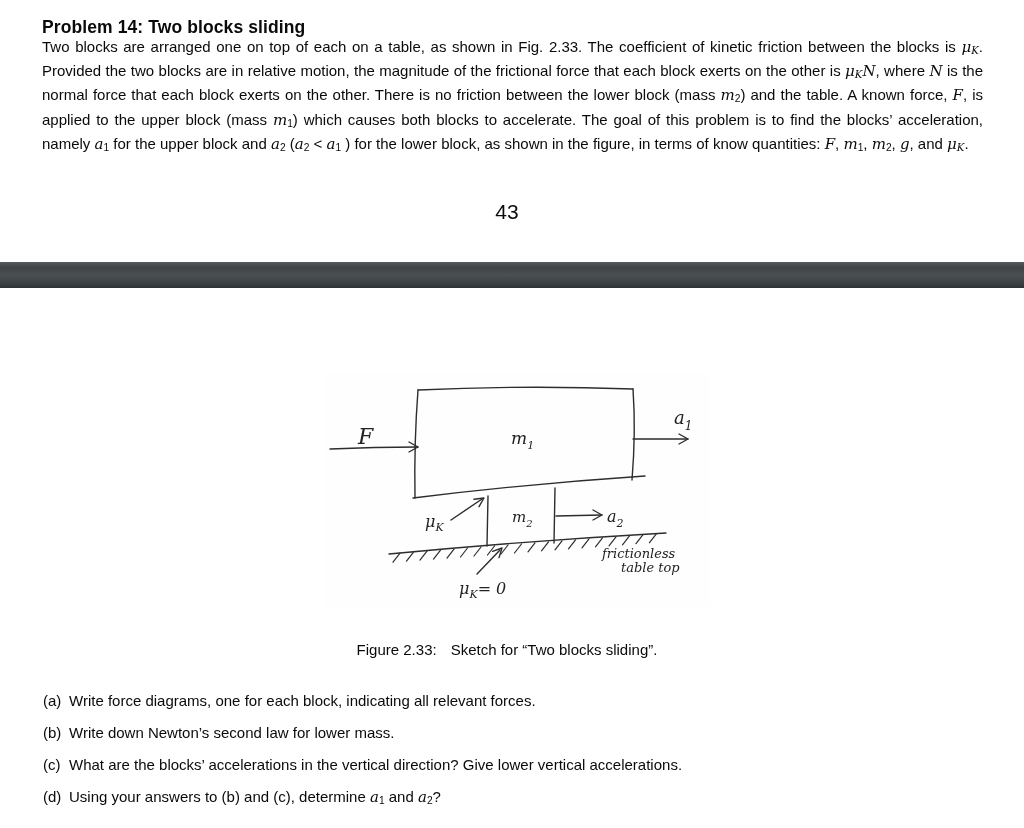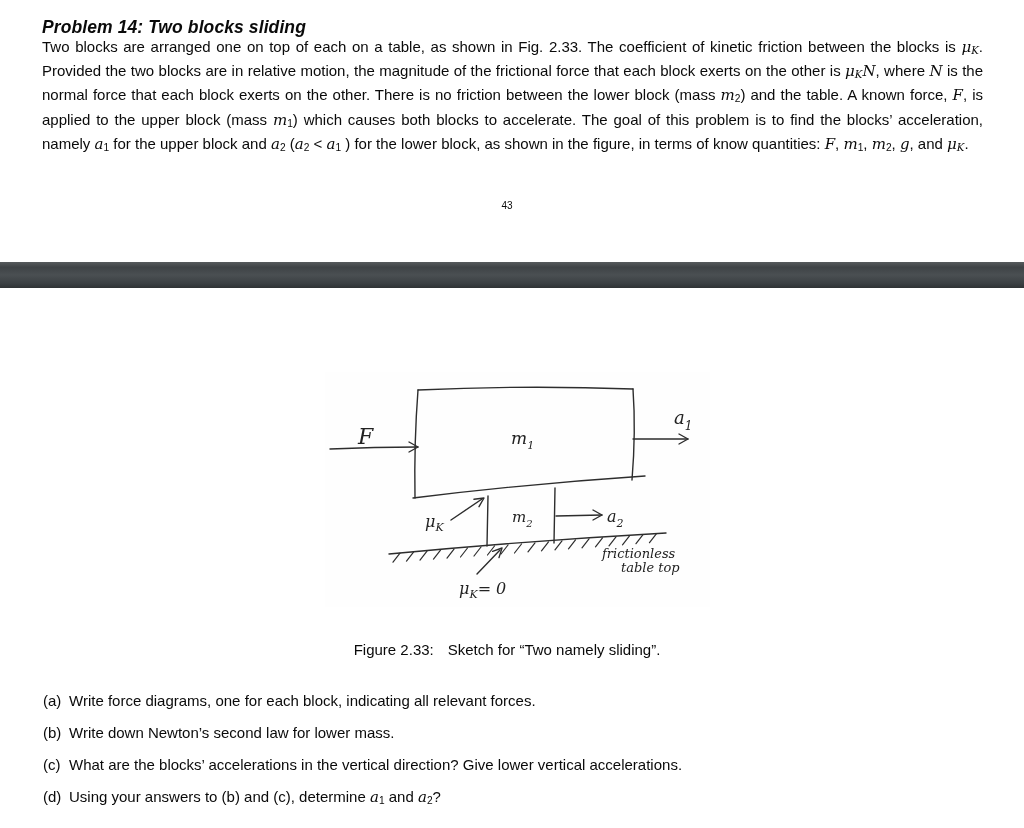--- a/index.html
+++ b/index.html
@@ -2,31 +2,31 @@
 <html><head>
 <meta charset="utf-8">
 <style>
   html,body{margin:0;padding:0;}
   body{
     width:1024px;height:828px;position:relative;background:#ffffff;
     font-family:"Liberation Sans",sans-serif;color:#0a0a0a;overflow:hidden;
   }
   .page-title{
     position:absolute;left:42px;top:17px;
-    font-size:17.5px;font-weight:bold;letter-spacing:0.1px;font-style:italic;
+    font-size:17.5px;font-weight:bold;letter-spacing:0.1px;
   }
   .problem-paragraph{
     position:absolute;left:42px;top:37px;width:941px;
     font-size:15px;line-height:20px;text-align:justify;
   }
   .mi{font-family:"DejaVu Serif",serif;font-style:italic;}
   .msub{font-size:0.68em;vertical-align:-0.22em;}
   .page-number{
     position:absolute;left:0;top:200px;width:1014px;text-align:center;
-    font-size:10px;
+    font-size:21px;
   }
   .page-separator{
     position:absolute;left:0;top:262px;width:1024px;height:26px;
     background:linear-gradient(180deg,#575b5d 0%,#3f4346 20%,#4a4f52 50%,#3b4043 82%,#2e3234 100%);
   }
   .figure-sketch-wrap{
     position:absolute;left:325px;top:372px;width:385px;height:235px;background:#fefefe;
   }
   .sketch-line{fill:none;stroke:#2d2d2d;stroke-width:1.4;stroke-linecap:round;stroke-linejoin:round;}
   .sketch-thin{fill:none;stroke:#2d2d2d;stroke-width:1.2;stroke-linecap:round;}
@@ -100,21 +100,21 @@
     <text class="hand" x="100" y="155" font-size="16"><tspan>μ</tspan><tspan dy="4" font-size="11">K</tspan></text>
     <text class="hand" x="187" y="150" font-size="15"><tspan>m</tspan><tspan dy="5" font-size="10">2</tspan></text>
     <text class="hand" x="282" y="150" font-size="16"><tspan>a</tspan><tspan dy="5" font-size="11">2</tspan></text>
     <text class="hand" x="134" y="222" font-size="16"><tspan>μ</tspan><tspan dy="4" font-size="11">K</tspan><tspan dy="-4">= 0</tspan></text>
     <text class="hand" x="277" y="186" font-size="13">frictionless</text>
     <text class="hand" x="296" y="200" font-size="13">table top</text>
   </svg>
 </div>
 
 <div class="figure-caption">
-  <span class="cap-label">Figure 2.33:</span><span>Sketch for “Two namely sliding”.</span>
+  <span class="cap-label">Figure 2.33:</span><span>Sketch for “Two blocks sliding”.</span>
 </div>
 
 <div class="questions">
   <div class="question-item">
     <span class="q-label">(a)</span>
     <span class="q-text"><span>Write force diagrams, one for each block, indicating all relevant forces.</span></span>
   </div>
   <div class="question-item">
     <span class="q-label">(b)</span>
     <span class="q-text"><span>Write down Newton’s second law for lower mass.</span></span>

